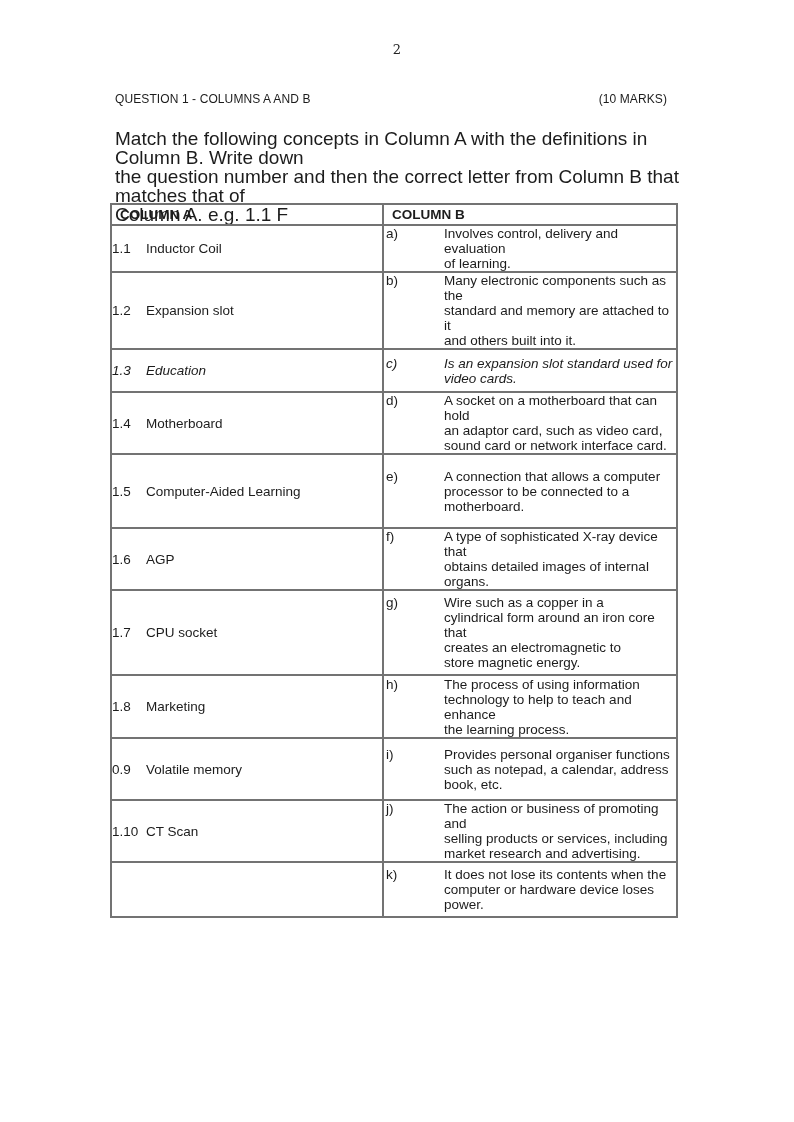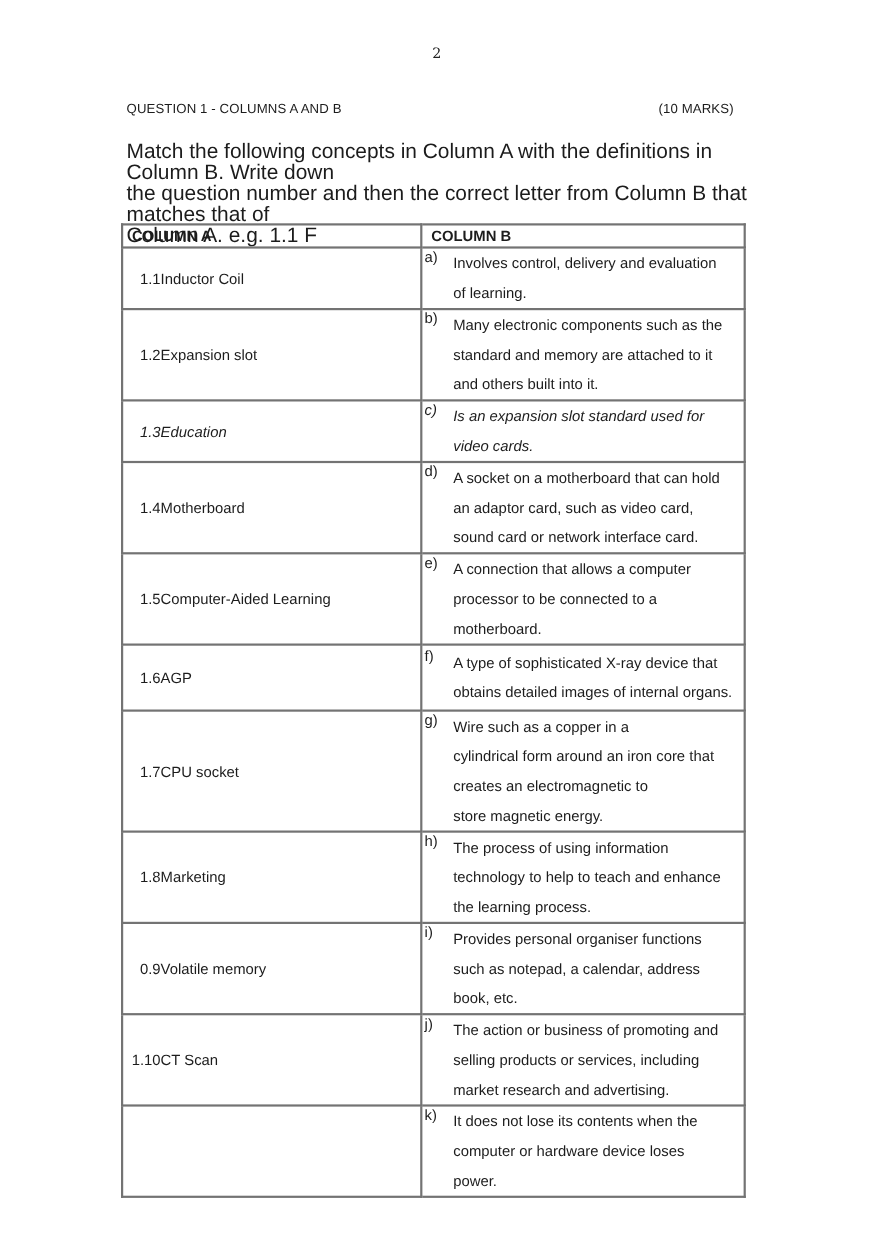--- a/index.html
+++ b/index.html
@@ -69,37 +69,37 @@
     font-size: 13.5px;
     padding: 2px 6px 2px 8px;
     height: 15px;
   }
   td.col-a {
     padding: 4px 6px 4px 8px;
   }
   td.col-a .num {
     display: inline-block;
     width: 34px;
-    text-align: right;
   }
   td.col-b {
     padding: 5px 4px 5px 6px;
   }
   .b-wrap {
     display: flex;
     align-items: flex-start;
   }
   .b-wrap .letter {
     flex: 0 0 26px;
     padding-left: 2px;
   }
   .b-wrap .def {
     flex: 1;
     white-space: pre-line;
-    line-height: 27px;
+    line-height: 15px;
+    margin-left: 32px;
   }
   tbody tr.r1  { height: 46px; }
   tbody tr.r2  { height: 55px; }
   tbody tr.r3  { height: 43px; font-style: italic; }
   tbody tr.r4  { height: 57px; }
   tbody tr.r5  { height: 74px; }
   tbody tr.r6  { height: 60px; }
   tbody tr.r7  { height: 85px; }
   tbody tr.r8  { height: 63px; }
   tbody tr.r9  { height: 62px; }

